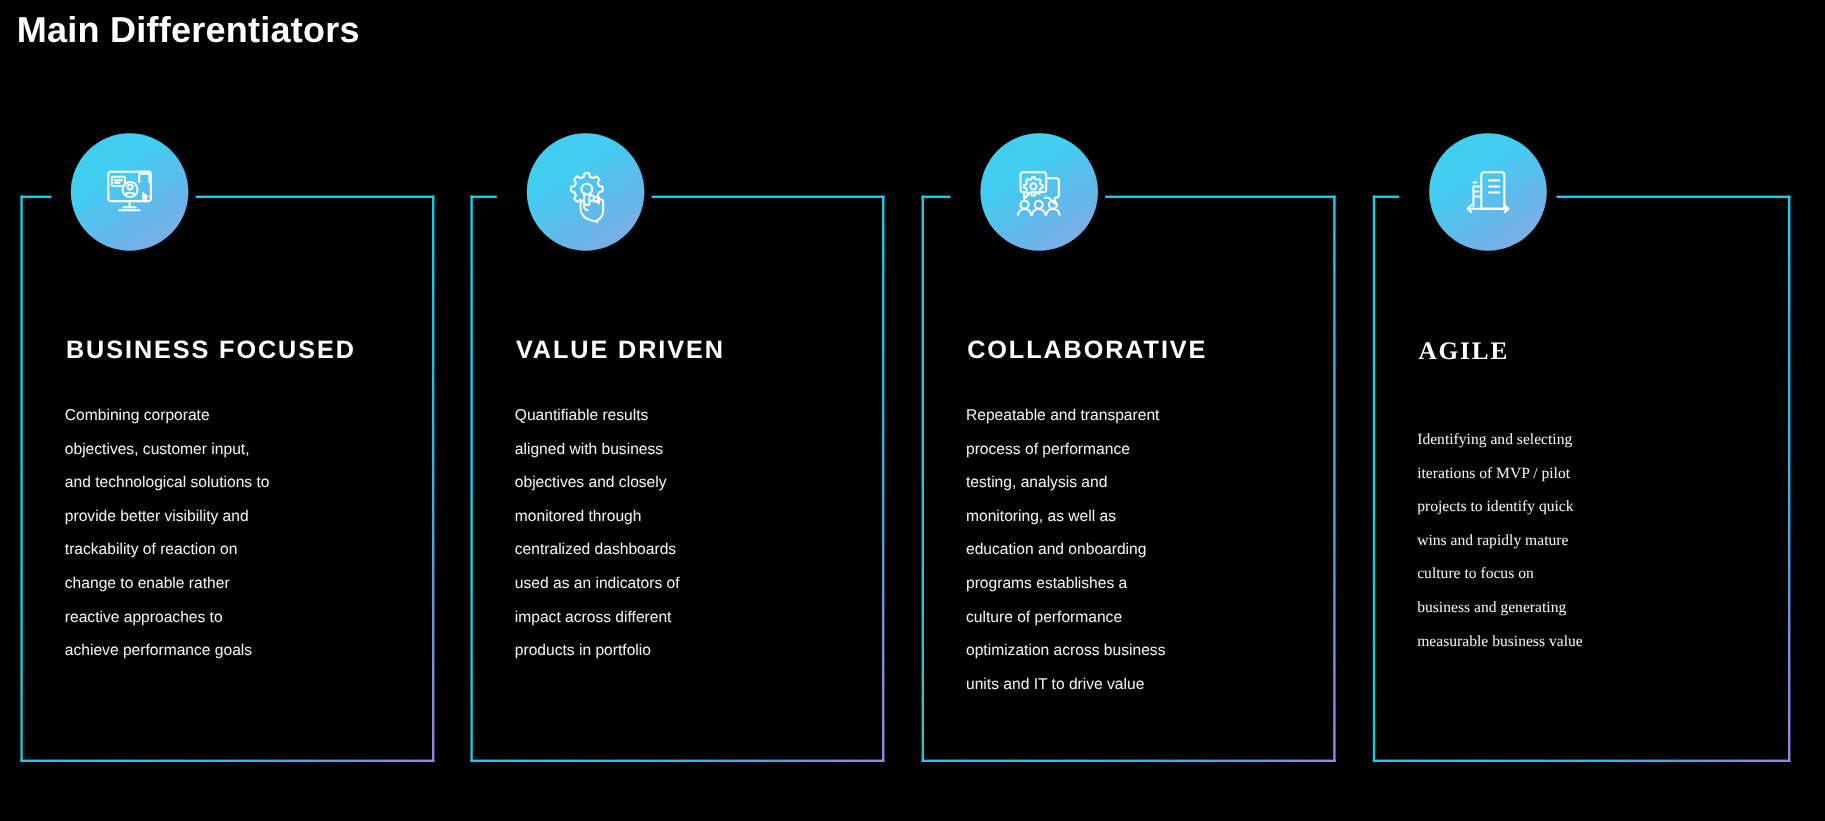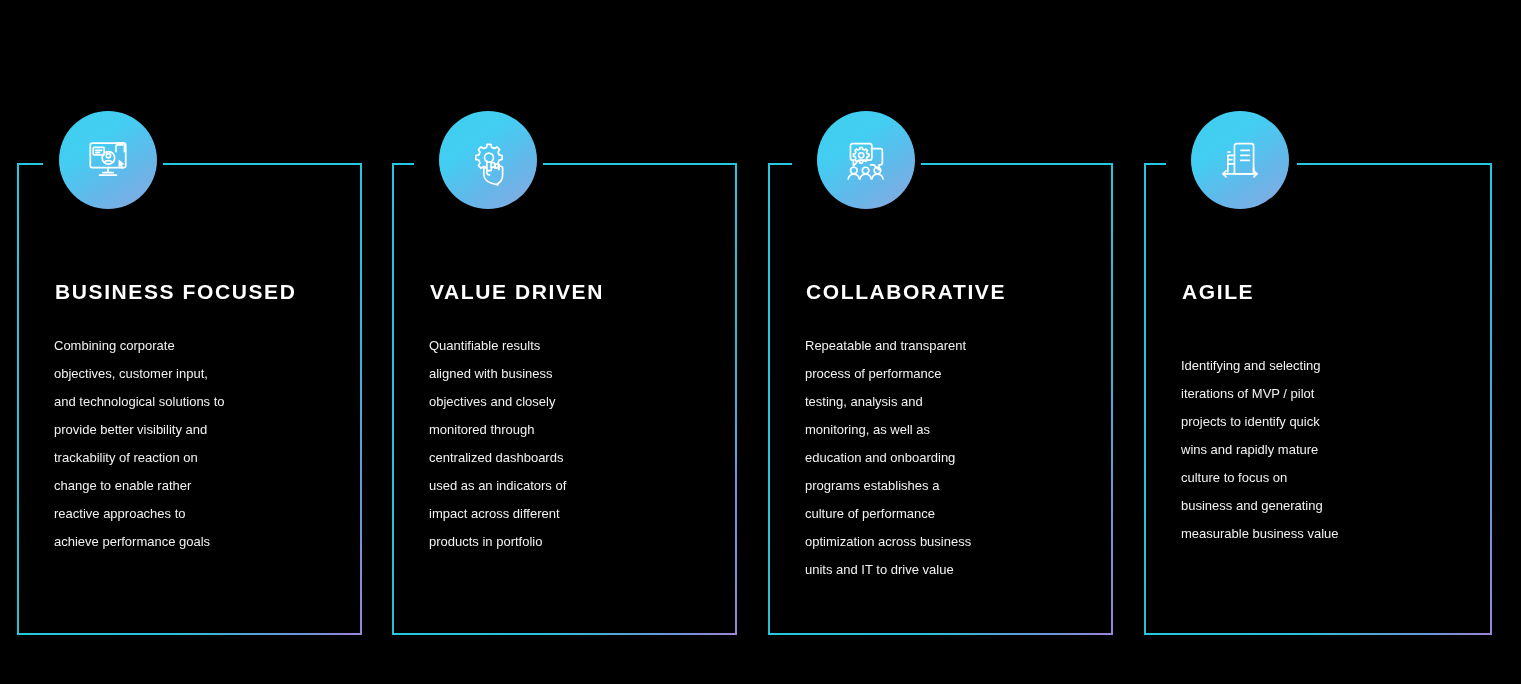--- a/index.html
+++ b/index.html
@@ -51,21 +51,21 @@
     position: absolute;
     top: 58px;           
     width: 345px;
     height: 472px;       
   }
 
   
   .card.c0 { left: 17px; }
   .card.c1 { left: 392px; }
   .card.c2 { left: 768px; }
-  .card.c3 { left: 1144px; width: 348px; }
+  .card.c3 { left: 1144px; width: 348px; font-family: Liberation Serif, serif; }
 
   
   .edge { position: absolute; }
 
   .edge-left {
     left: 0; top: 0;
     width: 2px; height: 100%;
     background: linear-gradient(to bottom, #25c8e0 0%, #24c6de 62%, #2bbfd2 100%);
   }
   .edge-right {
@@ -148,20 +148,21 @@
     color: #f2f2f2;
     white-space: pre-line;
   }
   .c3 .card-body { width: 305px; margin-top: 20px; }
 </style>
 </head>
 <body>
 
 <div id="slide">
 
+  <div id="page-title">Main Differentiators</div>
 
   <div id="cards">
 
     <div class="card c0">
       <div class="edge edge-left"></div>
       <div class="edge edge-right"></div>
       <div class="edge edge-bottom"></div>
       <div class="edge edge-top-stub" style="width:26px;"></div>
       <div class="edge edge-top-main" style="width:199px;"></div>
 

